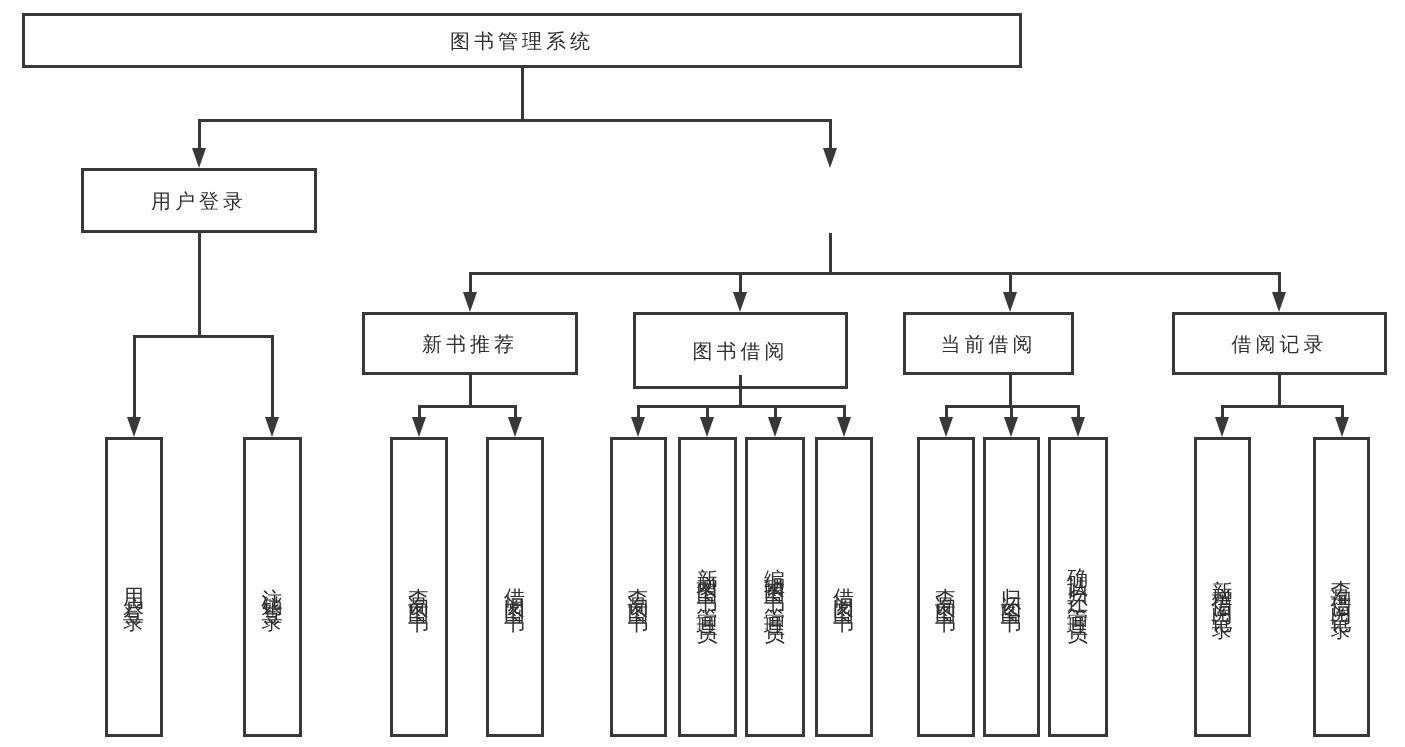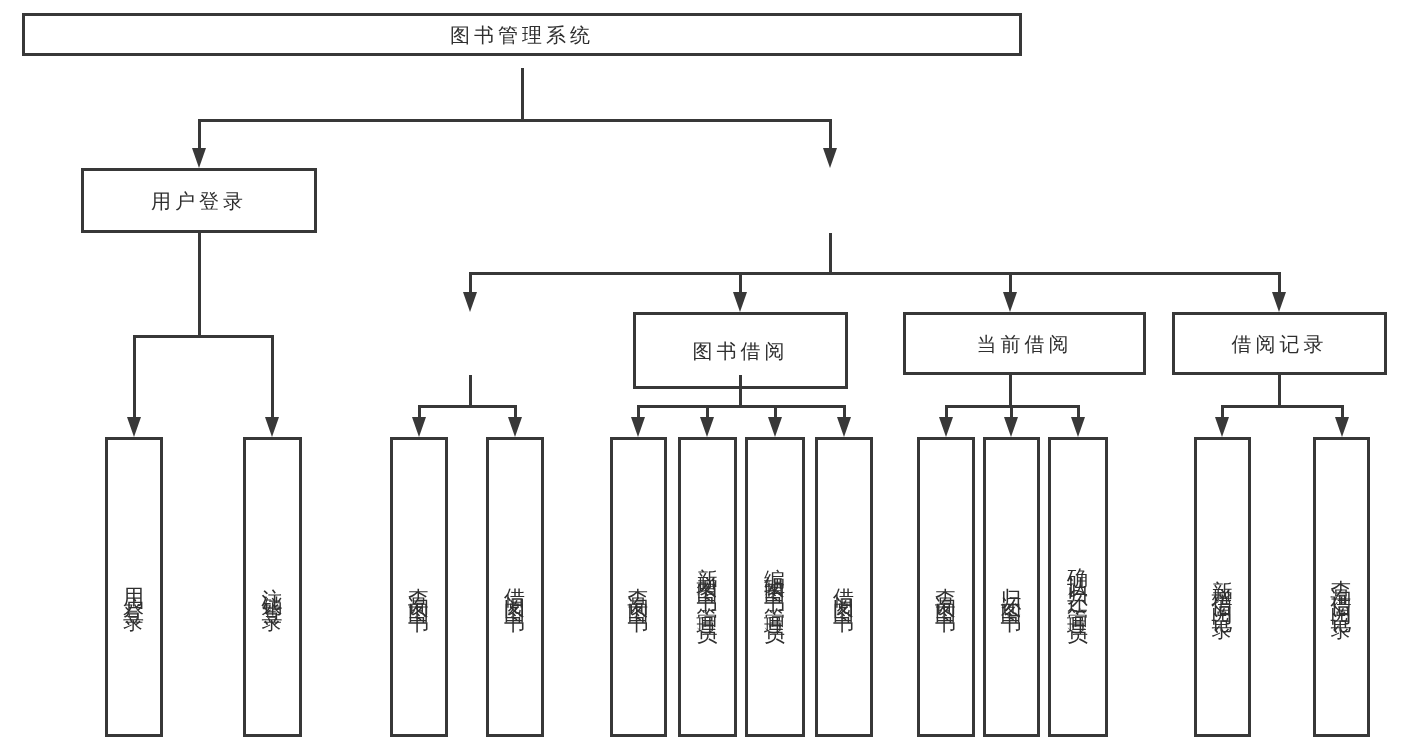--- a/index.html
+++ b/index.html
@@ -42,21 +42,21 @@
   .watermark{
     position:absolute;left:1185px;top:712px;
     color:var(--watermark);font-size:20px;white-space:nowrap;
   }
 </style>
 </head>
 <body>
 
 <div class="canvas">
 
-  <div class="box" style="left:22px;top:13px;width:1000px;height:43px">
+  <div class="box" style="left:22px;top:13px;width:1000px;height:55px">
     <span class="htext">图书管理系统</span>
   </div>
 
   <div class="vline" style="left:520.5px;top:68px;height:54px"></div>
   <div class="hline" style="left:197.5px;top:118.5px;width:634px"></div>
   <div class="vline" style="left:197.5px;top:120px;height:32px"></div>
   <div class="arrow" style="left:192px;top:148px"></div>
   <div class="vline" style="left:828.5px;top:120px;height:32px"></div>
   <div class="arrow" style="left:823px;top:148px"></div>
 
@@ -75,24 +75,27 @@
   <div class="hline" style="left:468.5px;top:271.5px;width:812px"></div>
   <div class="vline" style="left:468.5px;top:273px;height:21px"></div>
   <div class="arrow" style="left:463px;top:292px"></div>
   <div class="vline" style="left:738.5px;top:273px;height:21px"></div>
   <div class="arrow" style="left:733px;top:292px"></div>
   <div class="vline" style="left:1008.5px;top:273px;height:21px"></div>
   <div class="arrow" style="left:1003px;top:292px"></div>
   <div class="vline" style="left:1277.5px;top:273px;height:21px"></div>
   <div class="arrow" style="left:1272px;top:292px"></div>
 
+  <div class="box" style="left:362px;top:312px;width:216px;height:63px">
+    <span class="htext">新书推荐</span>
+  </div>
   <div class="box" style="left:633px;top:312px;width:215px;height:77px">
     <span class="htext">图书借阅</span>
   </div>
-  <div class="box" style="left:903px;top:312px;width:243px;height:63px">
+  <div class="box" style="left:903px;top:312px;width:171px;height:63px">
     <span class="htext">当前借阅</span>
   </div>
   <div class="box" style="left:1172px;top:312px;width:215px;height:63px">
     <span class="htext">借阅记录</span>
   </div>
 
   <div class="vline" style="left:468.5px;top:375px;height:33px"></div>
   <div class="hline" style="left:417.5px;top:404.5px;width:99px"></div>
   <div class="vline" style="left:417.5px;top:406px;height:13px"></div>
   <div class="arrow" style="left:412px;top:417px"></div>

